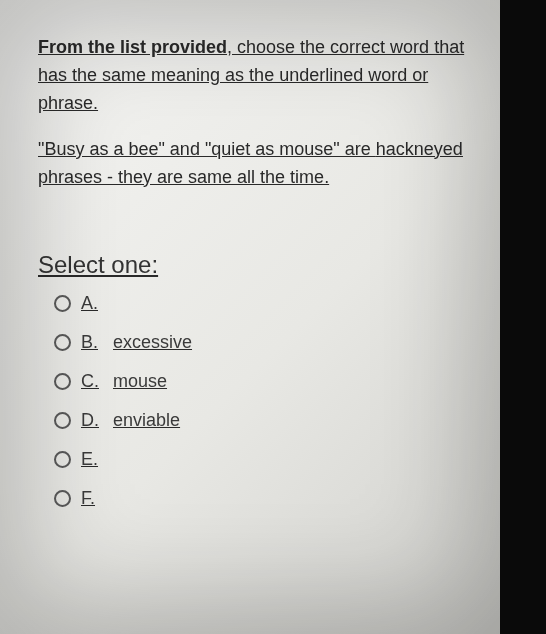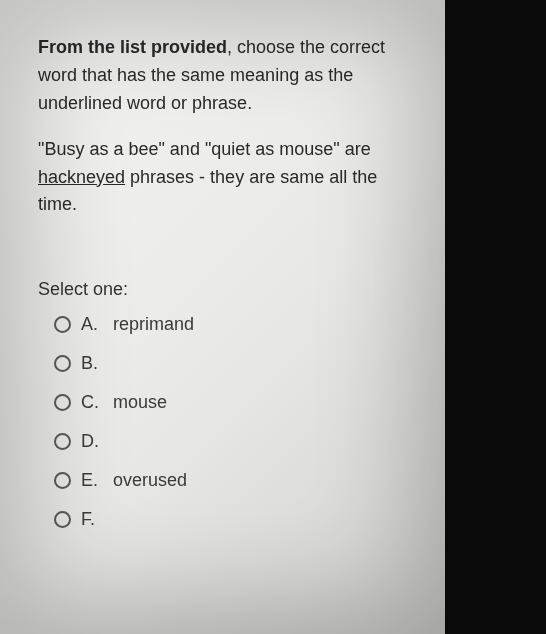--- a/index.html
+++ b/index.html
@@ -4,41 +4,42 @@
 <style>
   * { margin: 0; padding: 0; box-sizing: border-box; }
   body {
     width: 546px;
     height: 634px;
     background: #0a0a0a;
     font-family: Arial, Helvetica, sans-serif;
     overflow: hidden;
   }
   .page {
-    width: 445px;
+    width: 500px;
     height: 634px;
     background: linear-gradient(135deg, #f5f5f3 0%, #e8e8e4 55%, #d0d0cc 100%);
     padding: 34px 28px 20px 38px;
     color: #2a2a2a;
     position: relative;
+    text-decoration: underline;
   }
   .instruction {
     font-size: 18px;
     line-height: 1.55;
     margin-bottom: 18px;
   }
   .bold { font-weight: 700; }
   .sentence {
     font-size: 18px;
     line-height: 1.55;
     margin-bottom: 60px;
   }
   .underlined { text-decoration: underline; }
   .select-one {
-    font-size: 18px;
+    font-size: 24px;
     margin-bottom: 14px;
     color: #333;
   }
   .options {
     list-style: none;
     padding-left: 16px;
   }
   .option {
     display: flex;
     align-items: center;
@@ -77,39 +78,39 @@
   <p class="sentence">
     <span>"Busy as a bee" and "quiet as mouse" are </span><span class="underlined">hackneyed</span><span> phrases - they are same all the time.</span>
   </p>
 
   <div class="select-one">Select one:</div>
 
   <ul class="options">
     <li class="option">
       <span class="radio"></span>
       <span class="letter">A.</span>
-      <span>reprimand</span>
     </li>
     <li class="option">
       <span class="radio"></span>
       <span class="letter">B.</span>
+      <span>excessive</span>
     </li>
     <li class="option">
       <span class="radio"></span>
       <span class="letter">C.</span>
       <span>mouse</span>
     </li>
     <li class="option">
       <span class="radio"></span>
       <span class="letter">D.</span>
+      <span>enviable</span>
     </li>
     <li class="option">
       <span class="radio"></span>
       <span class="letter">E.</span>
-      <span>overused</span>
     </li>
     <li class="option">
       <span class="radio"></span>
       <span class="letter">F.</span>
     </li>
   </ul>
   <div class="vignette"></div>
 </div>
 
 </body></html>

